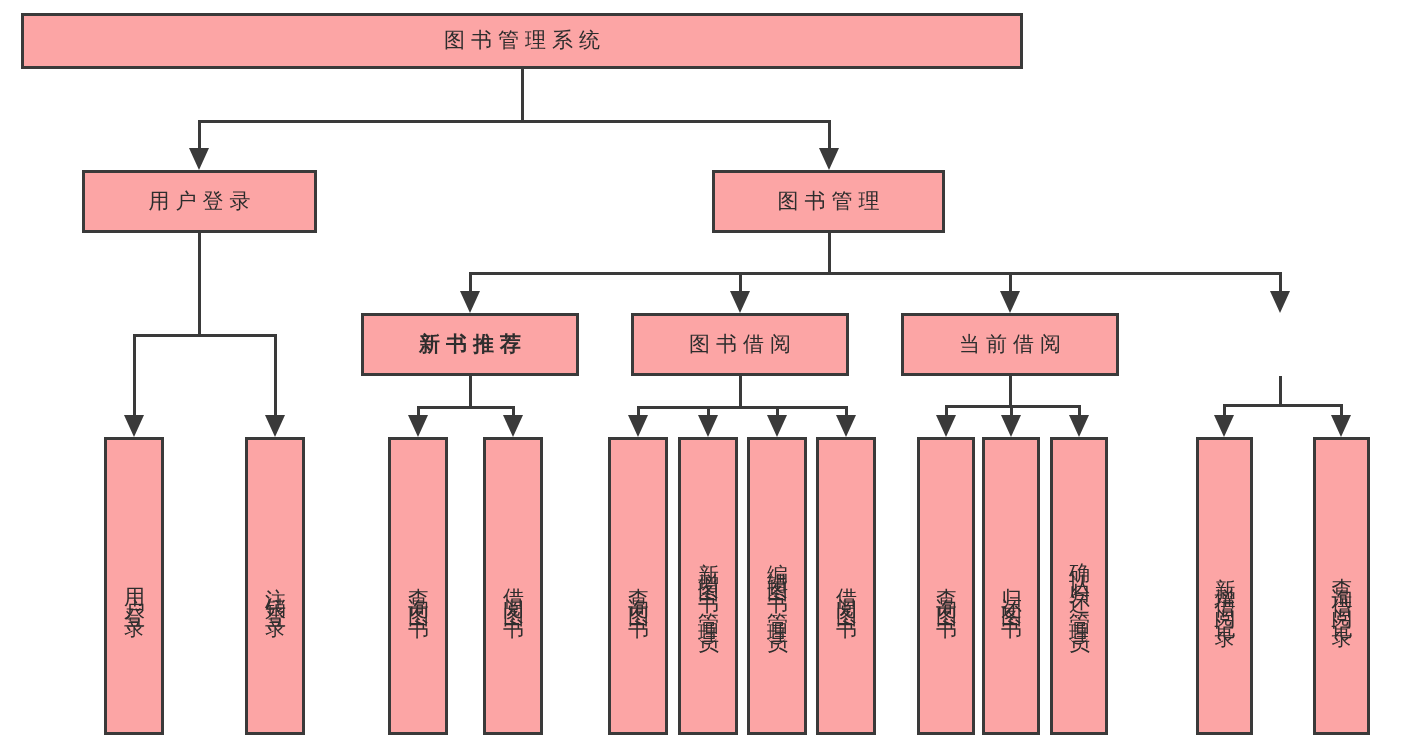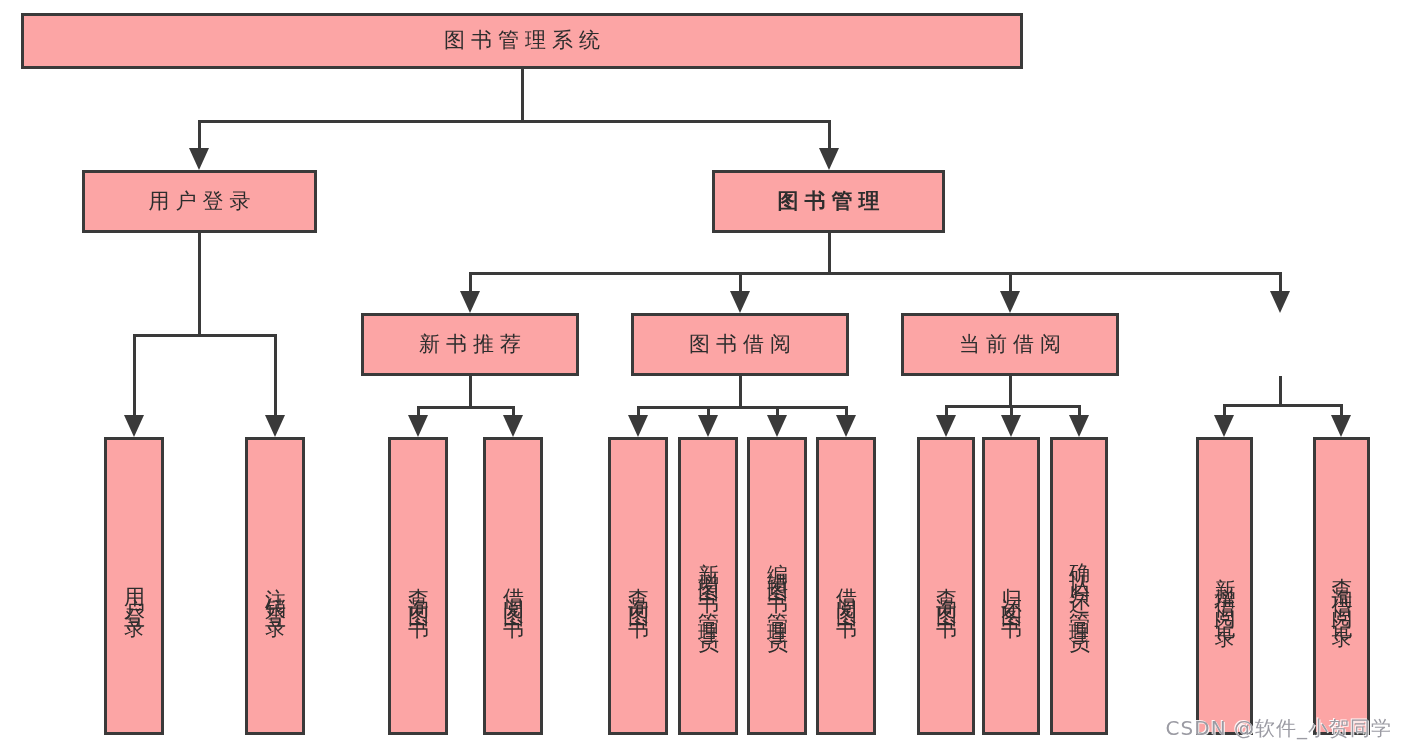--- a/index.html
+++ b/index.html
@@ -50,31 +50,30 @@
     letter-spacing:1px;
     color:var(--wm,#9b9ba3);
     text-shadow:1px 1px 0 rgba(255,255,255,0.9), -1px -1px 0 rgba(255,255,255,0.9);
     z-index:10;
   }
 </style>
 </head>
 <body>
 
 <div class="canvas" id="canvas">
-  <div class="watermark">CSDN @软件_小贺同学</div>
 <div class="node" style="left: 21px; top: 13px; width: 1002px; height: 56px;">
       <span class="node-label">图书管理系统</span>
     </div>
     <div class="node" style="left: 82px; top: 170px; width: 235px; height: 63px;">
       <span class="node-label">用户登录</span>
     </div>
-    <div class="node" style="left: 712px; top: 170px; width: 233px; height: 63px; font-weight: bold;">
+    <div class="node" style="left: 712px; top: 170px; width: 233px; height: 63px;">
       <span class="node-label">图书管理</span>
     </div>
-    <div class="node" style="left: 361px; top: 313px; width: 218px; height: 63px;">
+    <div class="node" style="left: 361px; top: 313px; width: 218px; height: 63px; font-weight: bold;">
       <span class="node-label">新书推荐</span>
     </div>
     <div class="node" style="left: 631px; top: 313px; width: 218px; height: 63px; align-items: center;">
       <span class="node-label">图书借阅</span>
     </div>
     <div class="node" style="left: 901px; top: 313px; width: 218px; height: 63px;">
       <span class="node-label">当前借阅</span>
     </div>
     <div class="node vertical" style="left: 104px; top: 437px; width: 60px; height: 298px;">
       <span class="node-label">用户登录</span>

